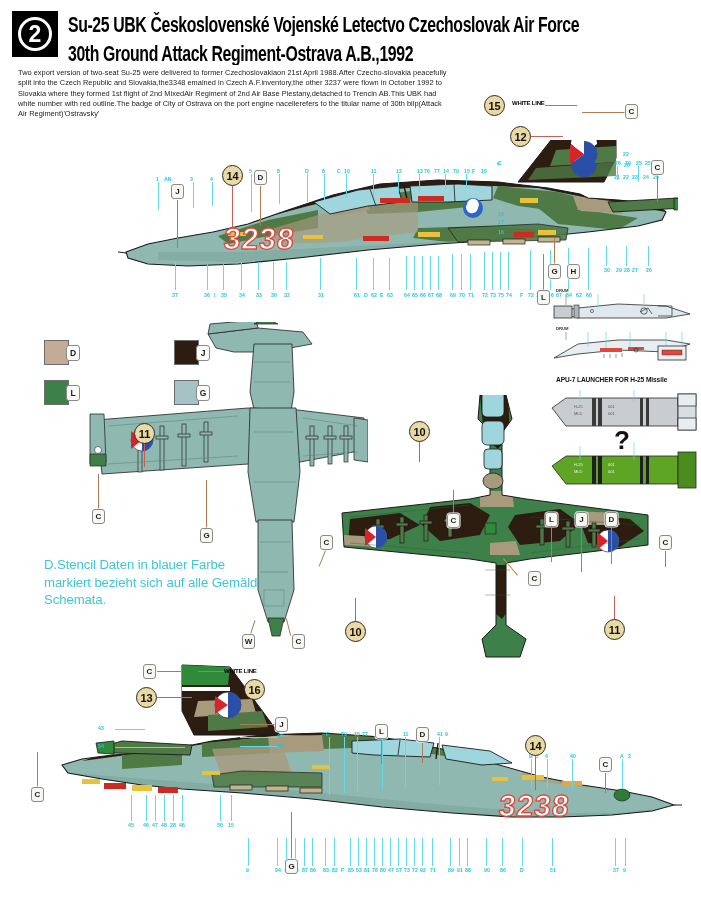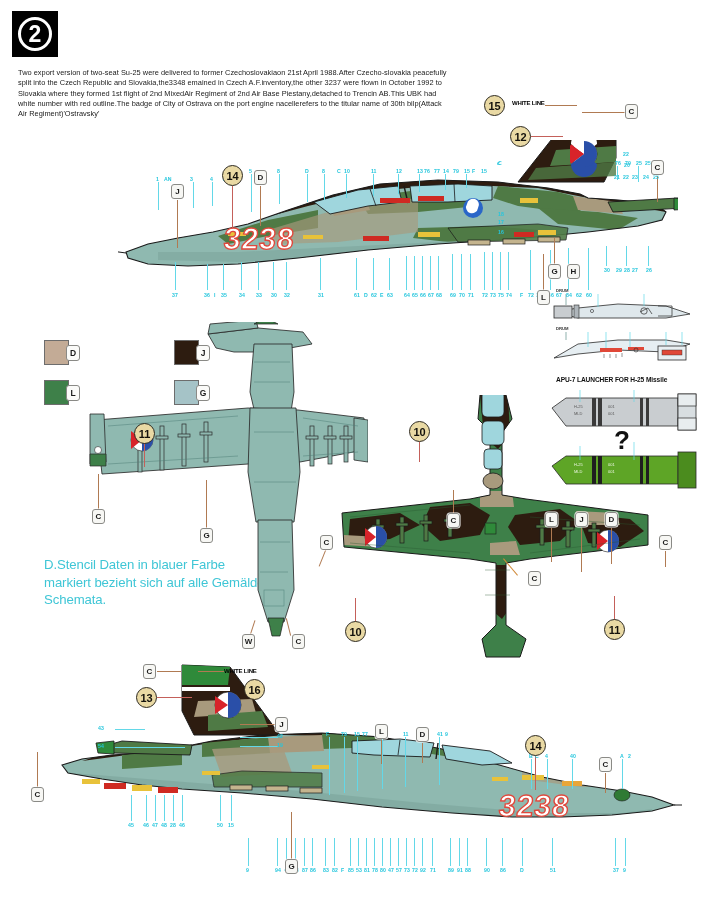--- a/index.html
+++ b/index.html
@@ -167,20 +167,24 @@
 </style>
 </head>
 <body>
 
 <div id="header">
 
   <div id="sheet-badge">
     <div class="ring">2</div>
   </div>
 
+  <div id="title-block">
+    <div class="title-line l1">Su-25 UBK Československé Vojenské Letectvo Czechoslovak Air Force</div>
+    <div class="title-line l2">30th Ground Attack Regiment-Ostrava A.B.,1992</div>
+  </div>
 
   <div id="intro-text">Two export version of two-seat Su-25 were delivered to former Czechoslovakiaon 21st April 1988.After Czecho-slovakia peacefully split into the Czech Republic and Slovakia,the3348 emained in Czech A.F.inventory,the other 3237 were flown in October 1992 to Slovakia where they formed 1st flight of 2nd MixedAir Regiment of 2nd Air Base Piestany,detached to Trencin AB.This UBK had white number with red outline.The badge of City of Ostrava on the port engine nacellerefers to the titular name of 30th bilp(Attack Air Regiment)'Ostravsky'</div>
 </div>
 
 <div id="legend">
   <div class="legend-item" style="left:0px; top:0px;">
     <div class="swatch" style="background:#c3ab96"></div>
     <div class="swatch-tag">D</div>
   </div>
   <div class="legend-item" style="left:130px; top:0px;">

